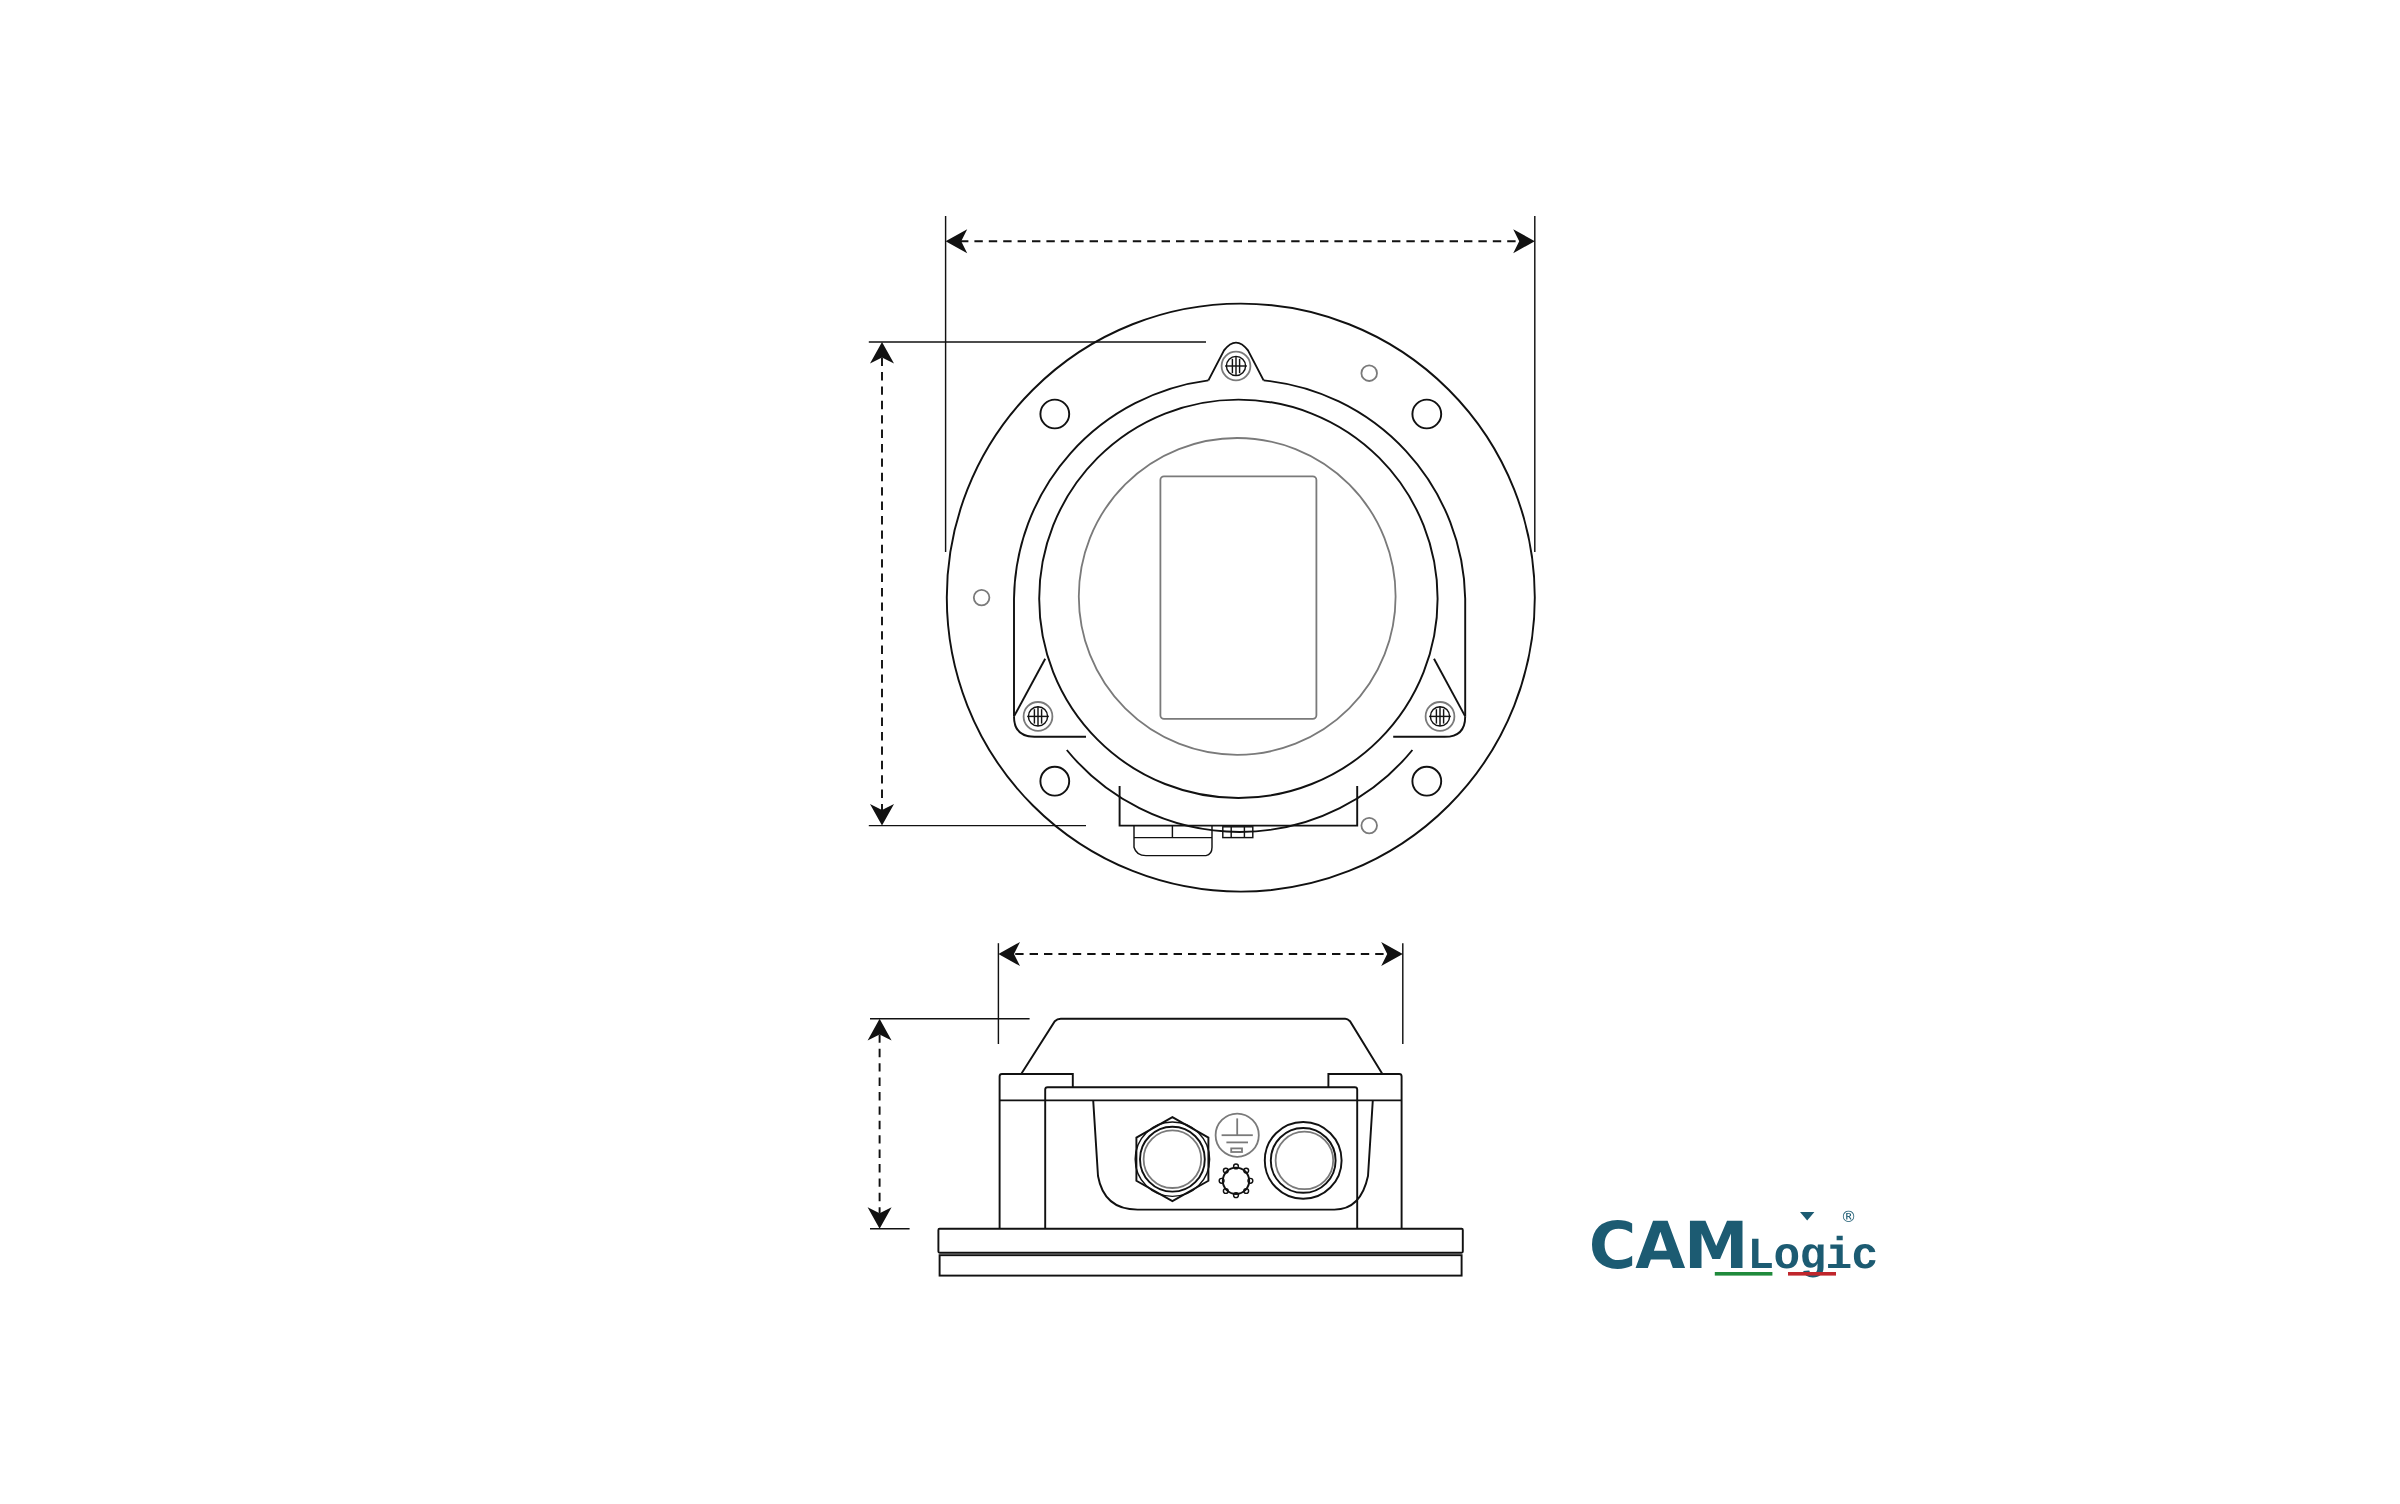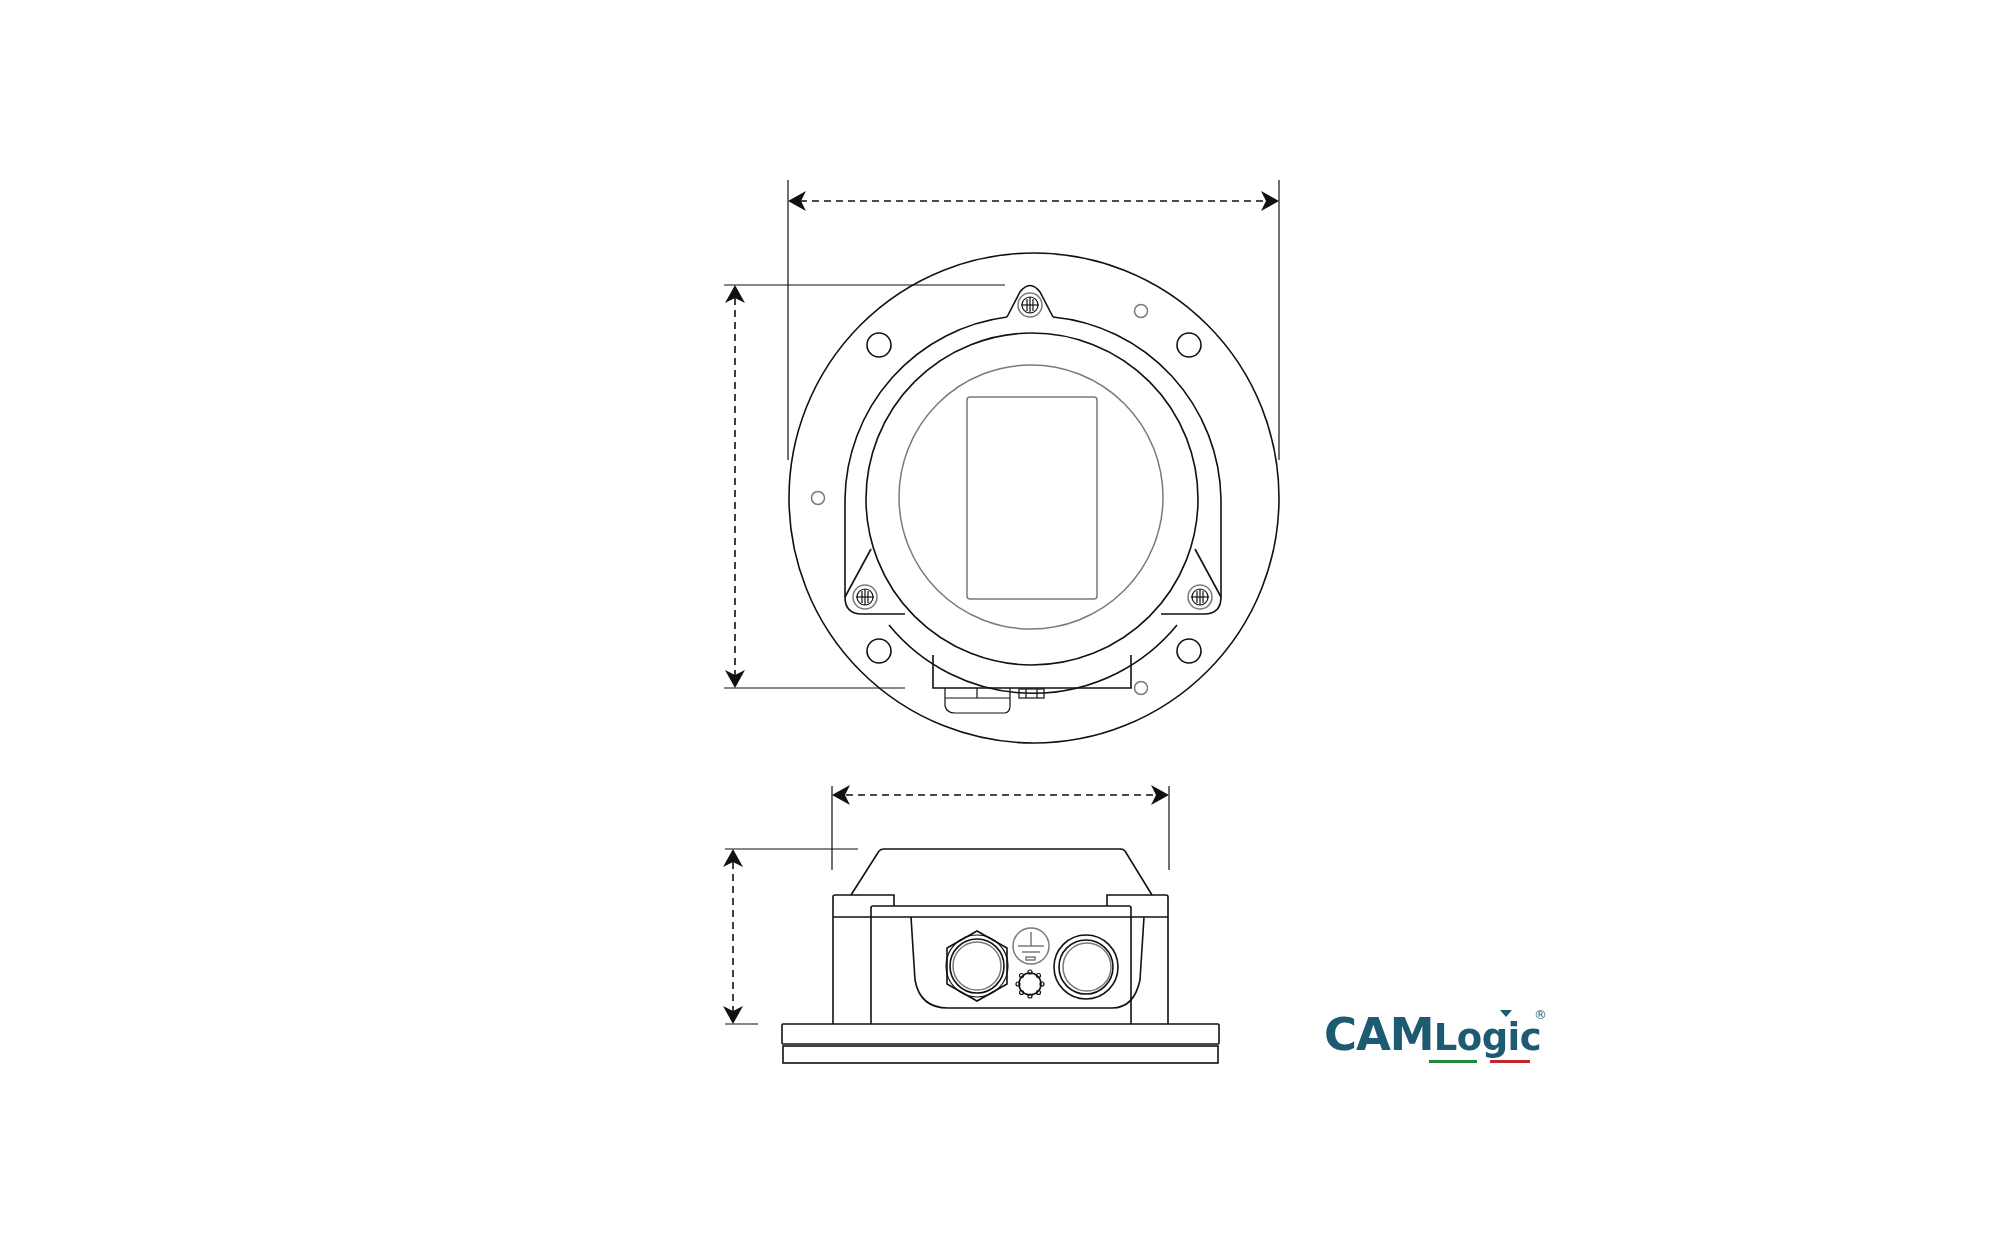--- a/index.html
+++ b/index.html
@@ -8,22 +8,22 @@
     .ln { stroke: #111; stroke-width: 1.6; fill: none; }
     .thin { stroke: #111; stroke-width: 1.2; fill: none; }
     .gray { stroke: #7a7a7a; stroke-width: 1.5; fill: none; }
     .dash { stroke: #111; stroke-width: 1.6; fill: none; stroke-dasharray: 7 5; }
     .arrow { fill: #111; }
     .logo {
       position: absolute; left: 1324px; top: 1012px;
       font-family: "DejaVu Sans", sans-serif; font-weight: bold;
       color: #1c5b72; white-space: nowrap; line-height: 1;
     }
-    .logo .cam { font-size: 45px; letter-spacing: -1px; }
-    .logo .logic { font-size: 37px; position: relative; letter-spacing: -0.5px; }
+    .logo .cam { font-size: 54px; letter-spacing: -1px; }
+    .logo .logic { font-size: 37px; position: relative; letter-spacing: -0.5px; font-family: Liberation Mono, monospace; }
     .logo .reg { position: absolute; font-size: 13px; font-weight: normal; left: 210px; top: -4px; color: #1c5b72; }
     .logo .under-green { position: absolute; left: 105px; top: 48px; width: 48px; height: 3px; background: #1f8a3b; }
     .logo .under-red { position: absolute; left: 166px; top: 48px; width: 40px; height: 3px; background: #c0262c; }
     .logo .tick { position: absolute; left: 176px; top: -2px; width: 0; height: 0;
       border-left: 6px solid transparent; border-right: 6px solid transparent; border-top: 7px solid #1c5b72; }
   </style>
 </head>
 <body>
 
 <svg id="drawing" viewBox="0 0 2000 1253" xmlns="http://www.w3.org/2000/svg">

